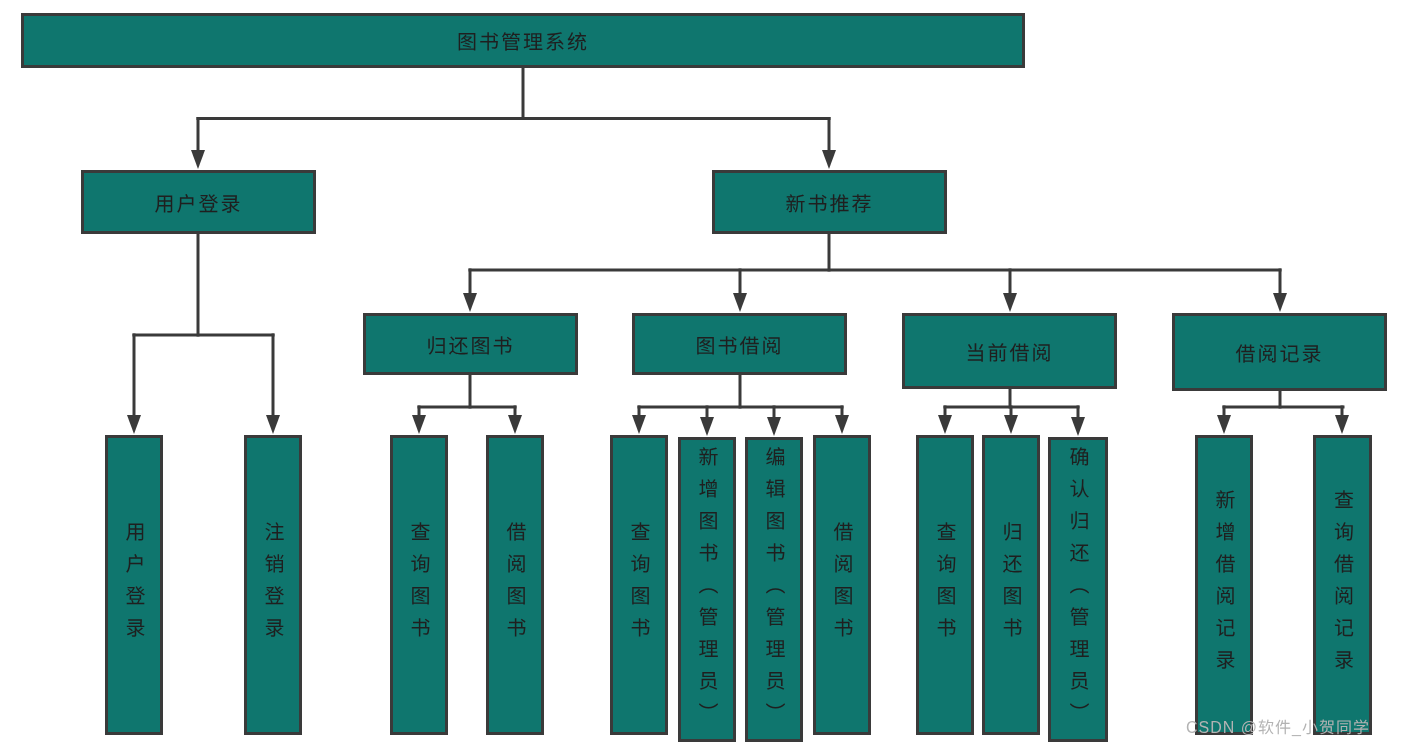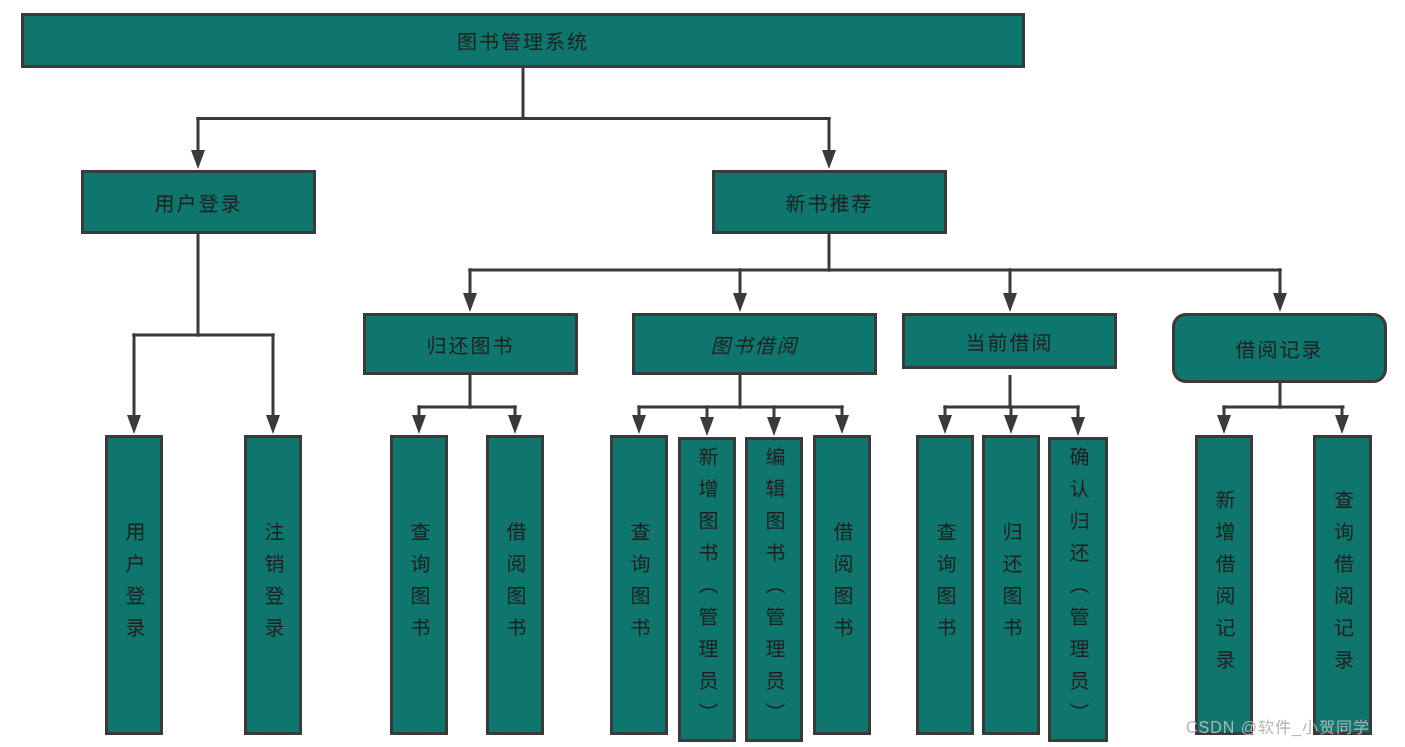--- a/index.html
+++ b/index.html
@@ -122,27 +122,27 @@
   <div class="box hbox" style="left:81px; top:170px; width:235px; height:64px;">
     <span>用户登录</span>
   </div>
   <div class="box hbox" style="left:712px; top:170px; width:235px; height:64px;">
     <span>新书推荐</span>
   </div>
 
   <div class="box hbox" style="left:363px; top:313px; width:215px; height:62px;">
     <span>归还图书</span>
   </div>
-  <div class="box hbox" style="left:632px; top:313px; width:245px; height:62px;font-style:italic;">
+  <div class="box hbox" style="left:632px; top:313px; width:215px; height:62px;">
     <span>图书借阅</span>
   </div>
-  <div class="box hbox" style="left:902px; top:313px; width:215px; height:56px;">
+  <div class="box hbox" style="left:902px; top:313px; width:215px; height:76px;">
     <span>当前借阅</span>
   </div>
-  <div class="box hbox" style="left:1172px; top:313px; width:215px; height:70px;border-radius:14px;">
+  <div class="box hbox" style="left:1172px; top:313px; width:215px; height:78px;">
     <span>借阅记录</span>
   </div>
 
   <div class="box leaf" style="left:105px; top:435px; width:58px; height:300px;">
     <span class="vtext">用户登录</span>
   </div>
   <div class="box leaf" style="left:244px; top:435px; width:58px; height:300px;">
     <span class="vtext">注销登录</span>
   </div>
 

